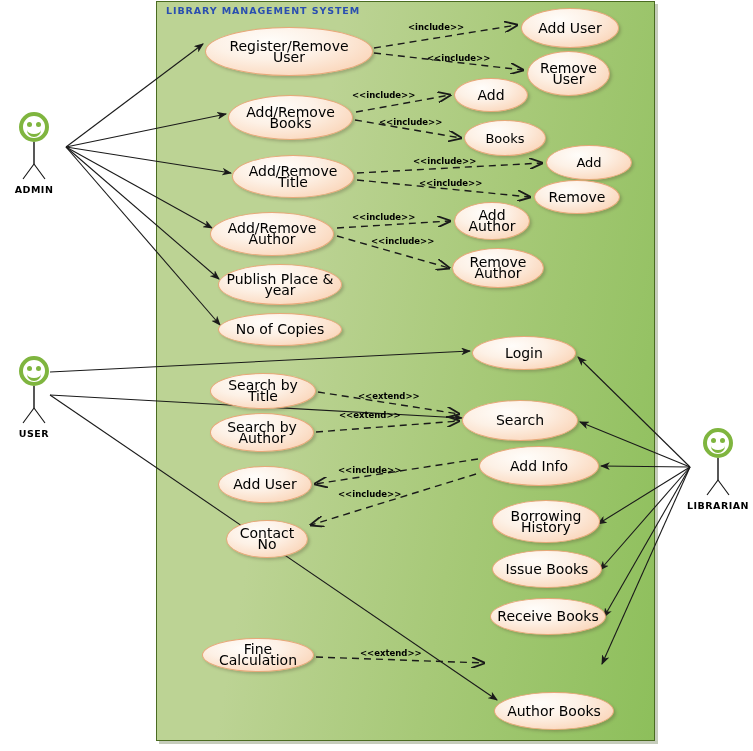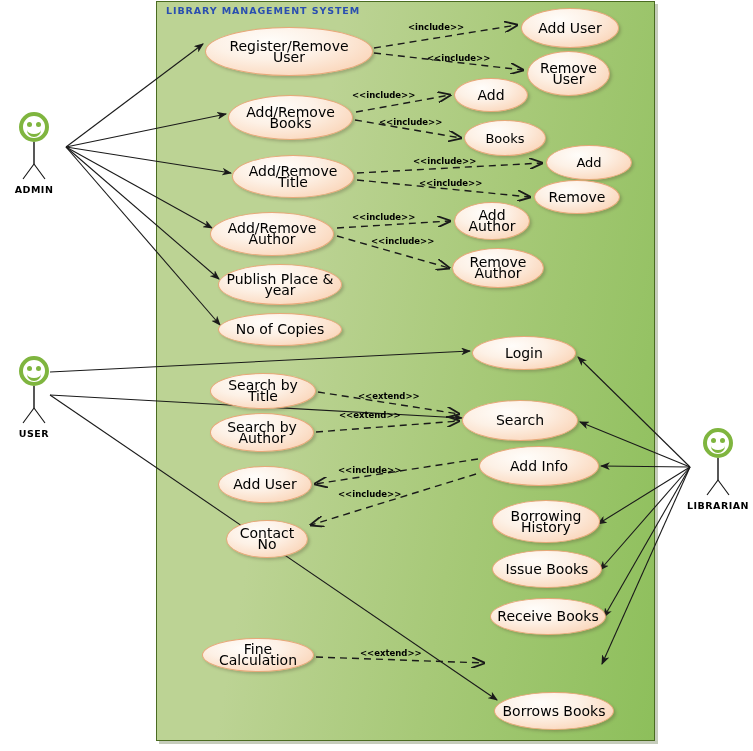--- a/index.html
+++ b/index.html
@@ -307,21 +307,21 @@
         <span>Receive Books</span>
       </div>
     </div>
     <div class="usecase" style="left: 202px; top: 638px; width: 112px; height: 34px;">
       <div>
         <span>Fine Calculation</span>
       </div>
     </div>
     <div class="usecase" style="left: 494px; top: 692px; width: 120px; height: 38px;">
       <div>
-        <span>Borrows Books</span>
+        <span>Author Books</span>
       </div>
     </div>
   </div>
 
 <div class="layer" id="actor-layer">
     <div class="actor" style="left: 2px; top: 112px;"><div class="actor-head">
         <span class="eye l"></span>
         <span class="eye r"></span>
         <span class="mouth"></span>
       </div><svg width="64" height="38">

